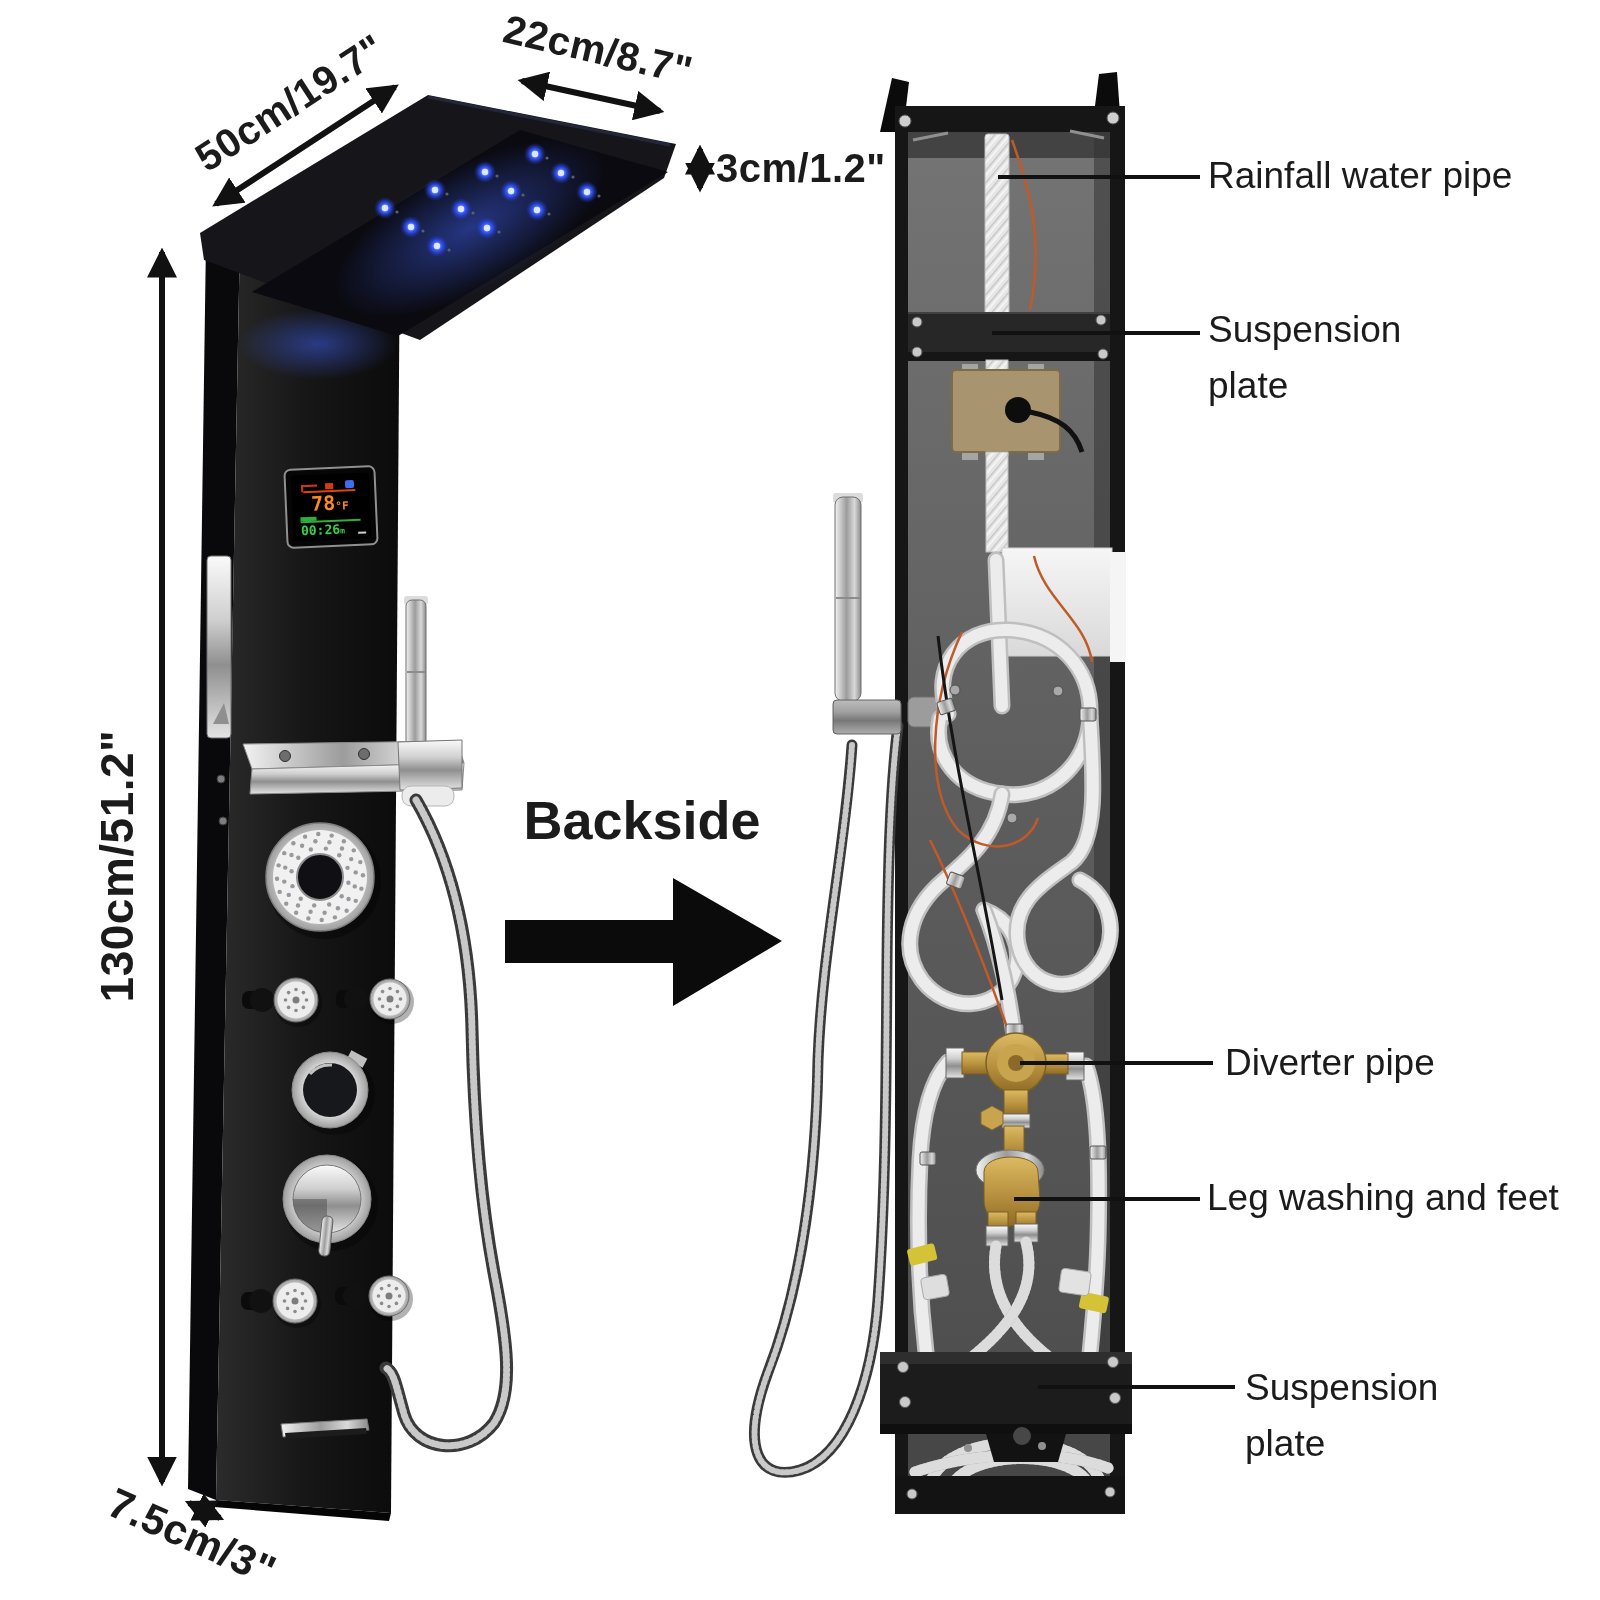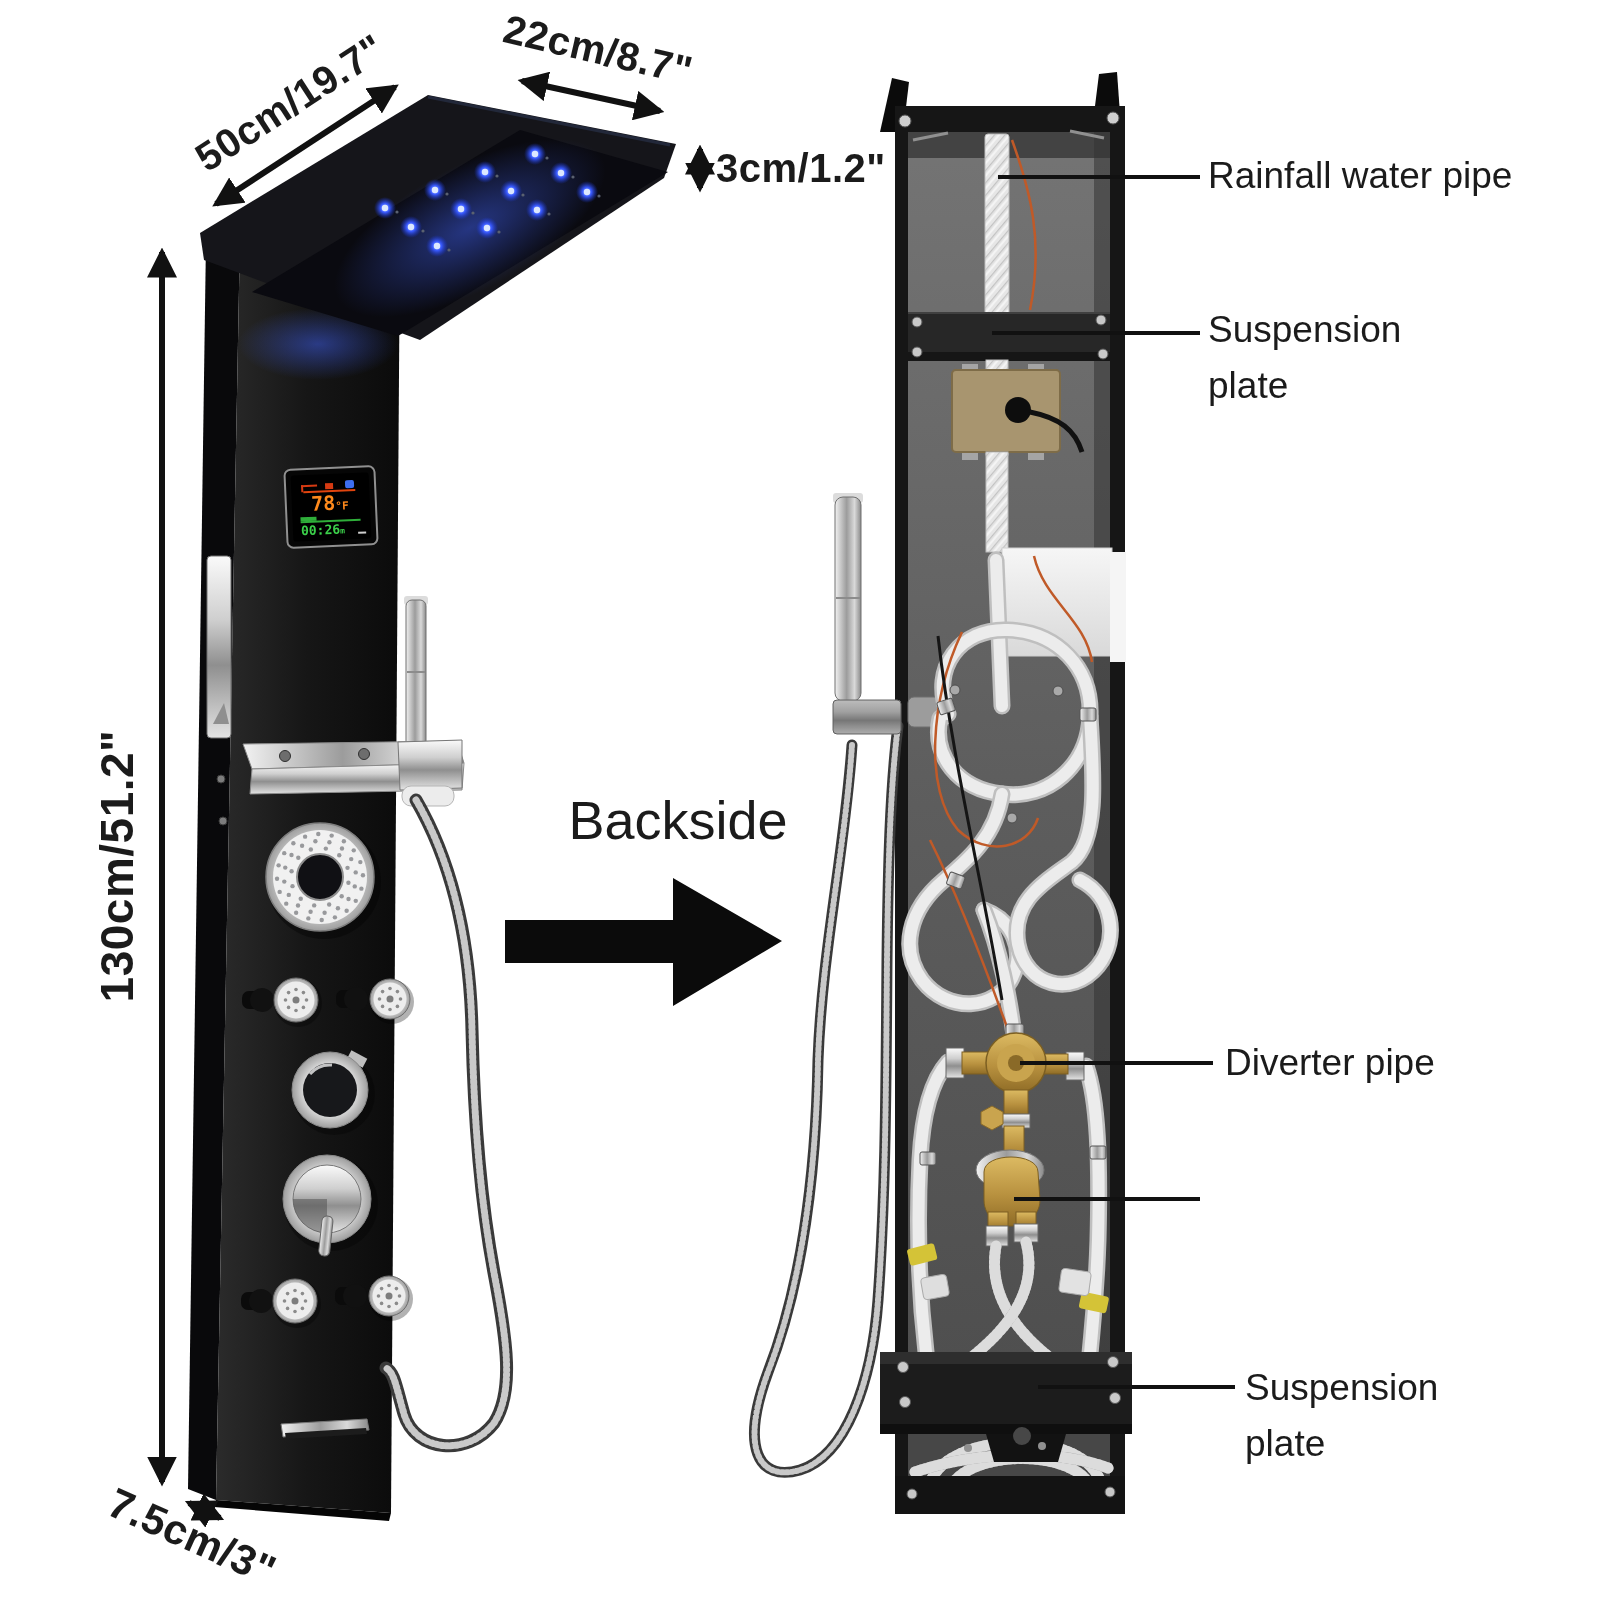--- a/index.html
+++ b/index.html
@@ -3,21 +3,21 @@
 <meta charset="utf-8">
 <style>
   html,body{margin:0;padding:0;background:#fff;}
   #canvas{position:relative;width:1600px;height:1600px;background:#ffffff;overflow:hidden;
           font-family:"Liberation Sans",sans-serif;color:#1b1b1b;}
   #art{position:absolute;left:0;top:0;}
   .label{position:absolute;white-space:nowrap;color:#1b1b1b;}
   .dim{font-size:40px;font-weight:600;letter-spacing:.5px;}
   .callout{font-size:37px;font-weight:400;line-height:56px;}
   .center{transform:translate(-50%,-50%);}
-  .backside-t{font-size:54px;font-weight:400;margin-left:36px;}
+  .backside-t{font-size:54px;font-weight:700;}
   
   .hose-o{stroke:#bfbfbf;stroke-width:17;fill:none;stroke-linecap:round;}
   .hose-f{stroke:#ececec;stroke-width:12;fill:none;stroke-linecap:round;}
   .braid-b{stroke:#a3a3a3;stroke-width:11;fill:none;stroke-linecap:round;}
   .braid-h{stroke:#dcdcdc;stroke-width:11;fill:none;stroke-linecap:round;stroke-dasharray:2 3;}
   .chose-b{stroke:#3a3a3a;stroke-width:11;fill:none;stroke-linecap:round;}
   .chose-h{stroke:#c9c9c9;stroke-width:6;fill:none;stroke-linecap:round;stroke-dasharray:2 3;}
   .wire-o{stroke:var(--wire-orange,#c05a28);stroke-width:2.5;fill:none;}
   .callout-line{stroke:#111;stroke-width:4;}
   .dimline{stroke:#111;stroke-width:6;}
@@ -522,20 +522,21 @@
 <div class="label dim" style="left:192px;top:1537px;transform:translate(-50%,-50%) rotate(24deg);font-size:42px;">7.5cm/3"</div>
 
 <div class="label backside-t" style="left:642px;top:820px;transform:translate(-50%,-50%);">Backside</div>
 
 <div class="label callout" style="left:1208px;top:176px;transform:translateY(-50%);">Rainfall water pipe</div>
 <div class="label callout" style="left:1208px;top:302px;">
   <div>Suspension</div>
   <div>plate</div>
 </div>
 <div class="label callout" style="left:1225px;top:1063px;transform:translateY(-50%);">Diverter pipe</div>
+<div class="label callout" style="left:1207px;top:1198px;transform:translateY(-50%);">Leg washing and feet</div>
 <div class="label callout" style="left:1245px;top:1360px;">
   <div>Suspension</div>
   <div>plate</div>
 </div>
 
 <div id="lcd">
   <div class="scr">
     <div class="icons">
       <div class="ic-r1"></div>
       <div class="ic-r2"></div>

